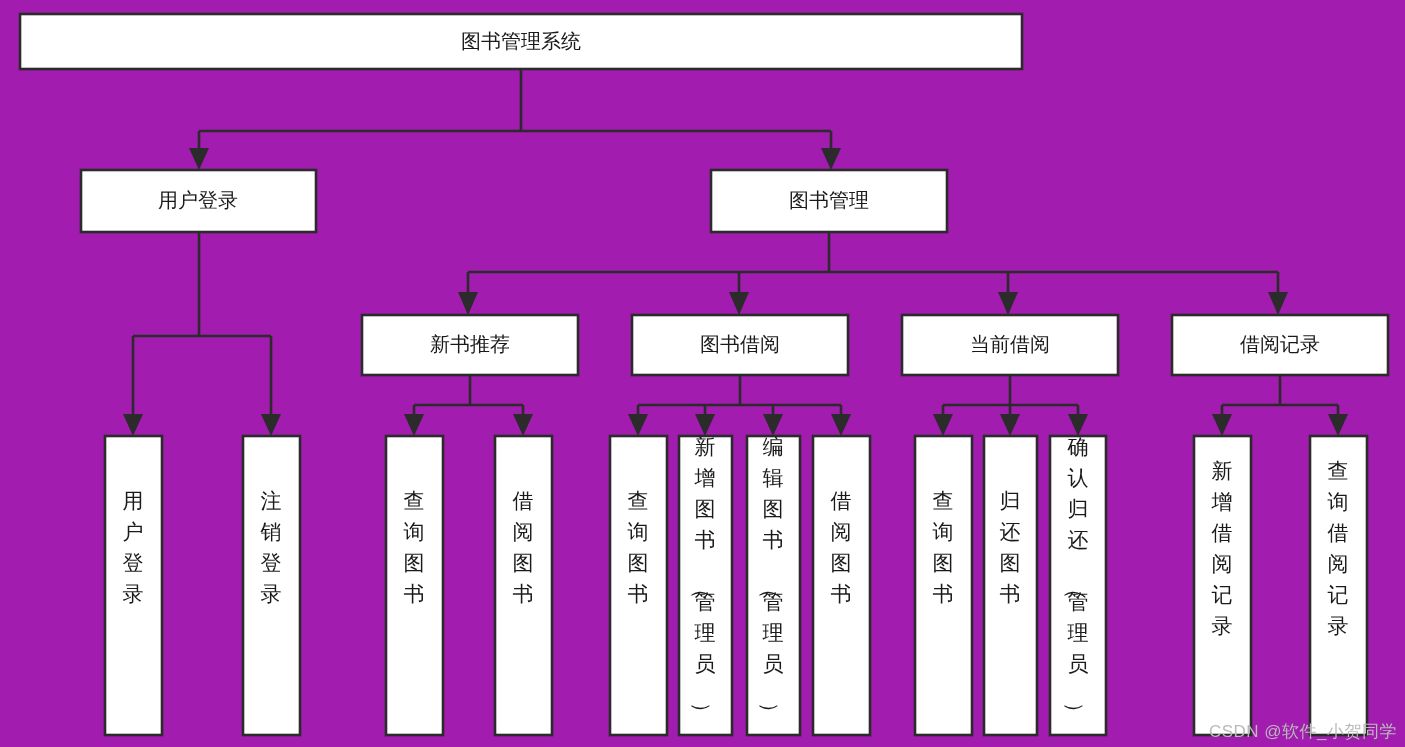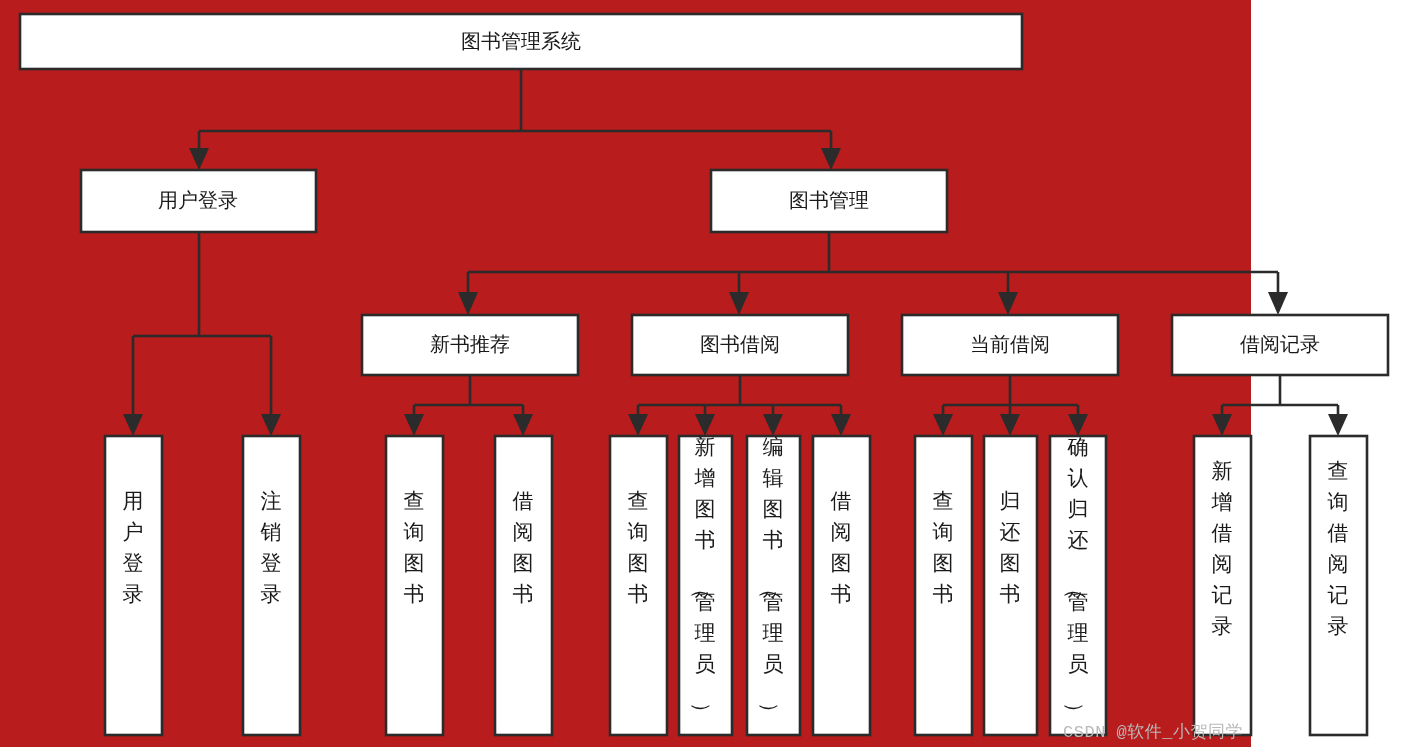--- a/index.html
+++ b/index.html
@@ -8,23 +8,23 @@
     background: #ffffff;
   }
   body {
     width: 1405px;
     height: 747px;
     font-family: "Liberation Sans", "DejaVu Sans", sans-serif;
     overflow: hidden;
   }
   #diagram-root {
     position: relative;
-    width: 1251px;
+    width: 1405px;
     height: 747px;
-    background: #b91c1c;
+    background: #a21caf;
   }
   svg.diagram-svg {
     position: absolute;
     top: 0;
     left: 0;
     width: 1405px;
     height: 747px;
   }
   .node-rect {
     fill: #ffffff;
@@ -52,21 +52,21 @@
   .node-label-vertical {
     font-family: "Liberation Sans", "DejaVu Sans", sans-serif;
     fill: #1a1a1a;
     font-size: 21px;
     text-anchor: middle;
   }
   .watermark-text {
     position: absolute;
     right: 8px;
     bottom: 4px;
-    font-family: Liberation Mono, monospace;
+    font-family: Liberation Sans, sans-serif;
     font-size: 17px;
     color: #b9b9b9;
     letter-spacing: 0.5px;
     white-space: nowrap;
     user-select: none;
   }
 </style>
 </head>
 <body>
 

